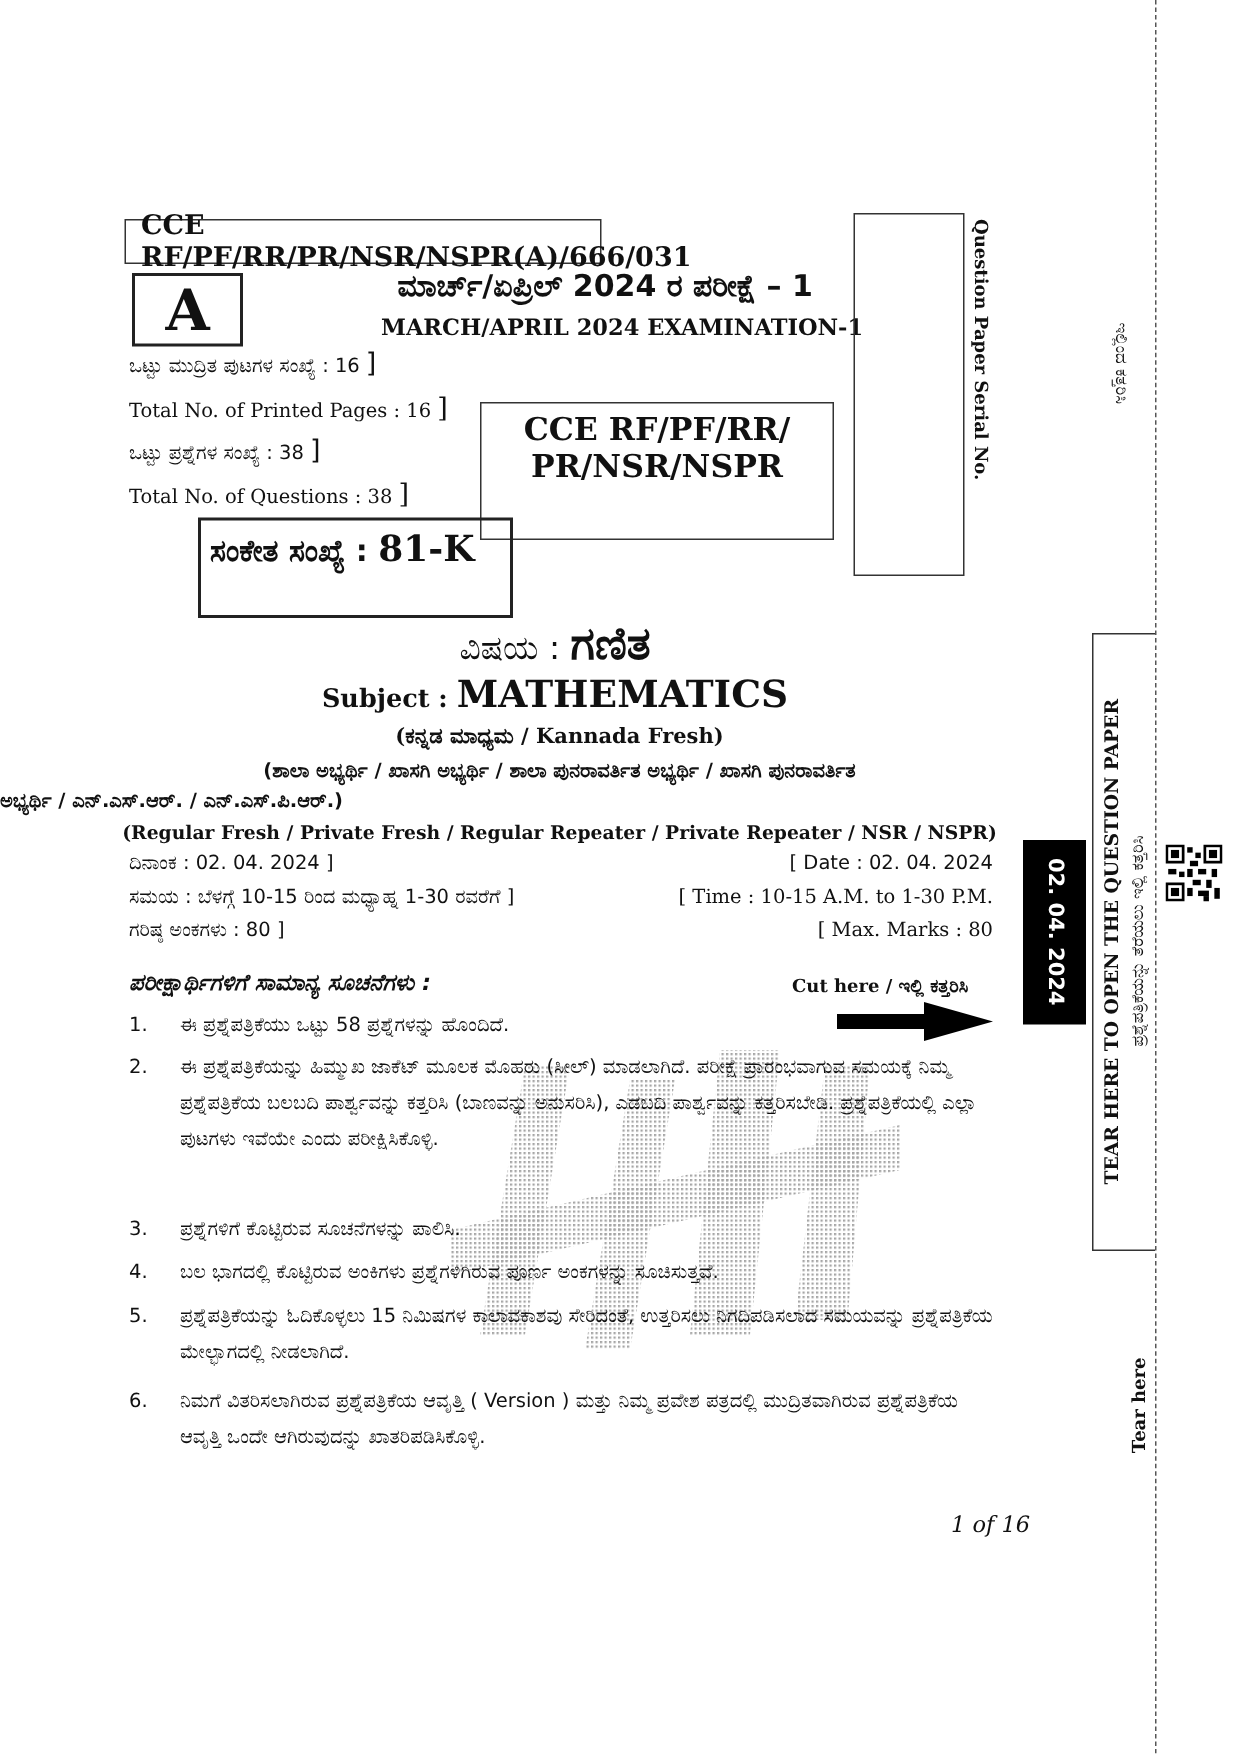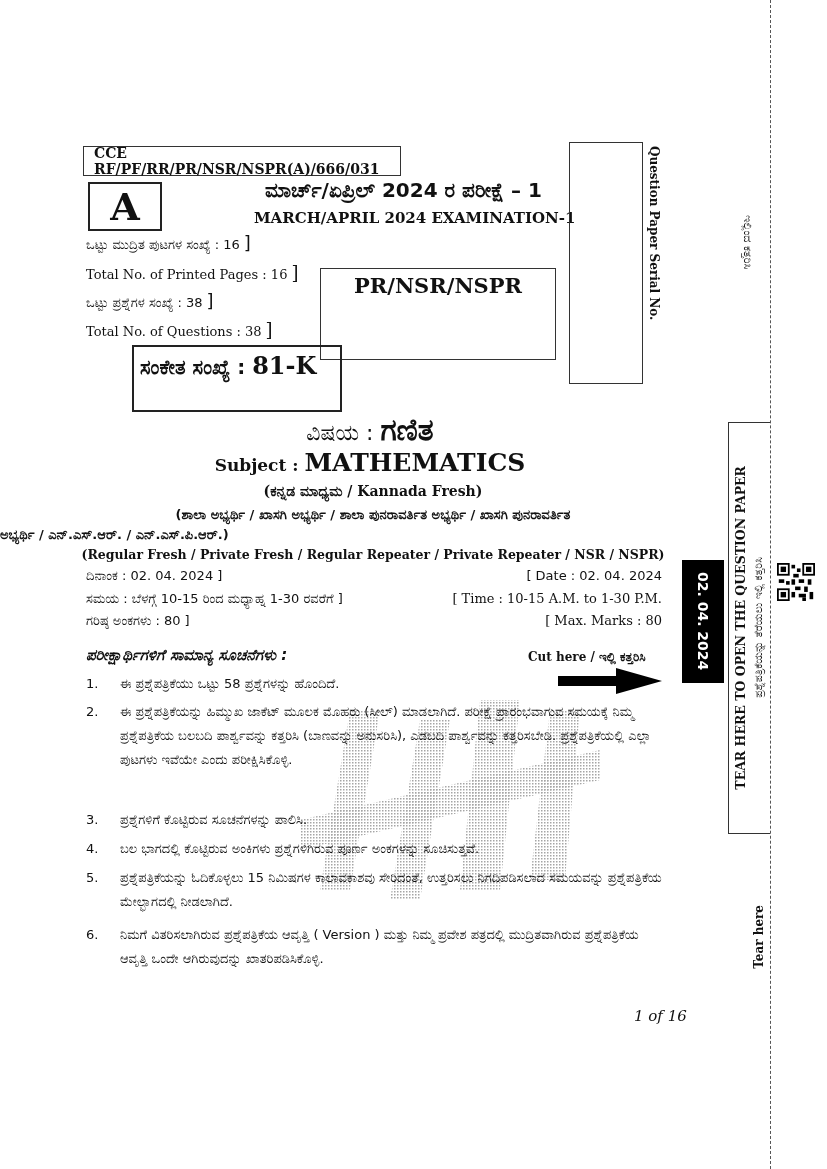--- a/index.html
+++ b/index.html
@@ -3,21 +3,21 @@
 <meta charset="utf-8">
 <style>
   html, body { margin:0; padding:0; background:#ffffff; }
   body { width:827px; height:1169px; position:relative; overflow:hidden; color:#111; font-family:"DejaVu Serif", serif; }
   .abs { position:absolute; }
   .box { border:1.5px solid #333; box-sizing:border-box; }
   .serif { font-family:"DejaVu Serif", serif; }
   .sans { font-family:"DejaVu Sans", sans-serif; }
   .bold { font-weight:bold; }
 
-  #paper-code { left:83px; top:146px; width:318px; height:30px; font-size:14px; display:flex; align-items:center; padding-left:10px; font-weight:bold; }
+  #paper-code { left:83px; top:146px; width:318px; height:30px; font-size:18px; display:flex; align-items:center; padding-left:10px; font-weight:bold; }
   #version-box { left:88px; top:182px; width:70px; height:45px; border:2px solid #222; display:flex; align-items:center; justify-content:center; font-size:38px; font-weight:bold; }
   #exam-kn { left:265px; top:178px; font-size:20px; font-weight:bold; }
   #exam-en { left:254px; top:209px; font-size:15px; font-weight:bold; }
 
   .meta-line { left:86px; font-size:13px; }
   .bracket { font-size:18px; margin-left:4px; }
 
   #syllabus-box { left:320px; top:268px; width:236px; height:92px; border:1.5px solid #333; box-sizing:border-box; text-align:center; font-weight:bold; font-size:21px; line-height:25px; padding-top:4px; }
   #syllabus-box .l3 { font-size:21px; margin-top:3px; }
 
@@ -79,20 +79,21 @@
   <span>Total No. of Printed Pages : 16</span><span class="bracket">]</span>
 </div>
 <div class="abs meta-line sans" style="top:290px;">
   <span>ಒಟ್ಟು ಪ್ರಶ್ನೆಗಳ ಸಂಖ್ಯೆ : 38</span><span class="bracket">]</span>
 </div>
 <div class="abs meta-line" style="top:319px;">
   <span>Total No. of Questions : 38</span><span class="bracket">]</span>
 </div>
 
 <div id="syllabus-box" class="abs">
+  <div>CCE RF/PF/RR/</div>
   <div>PR/NSR/NSPR</div>
 </div>
 
 <div id="code-box" class="abs">
   <div class="row sans">
     <span>ಸಂಕೇತ ಸಂಖ್ಯೆ :</span>
     <span class="val serif">81-K</span>
   </div>
 </div>
 

